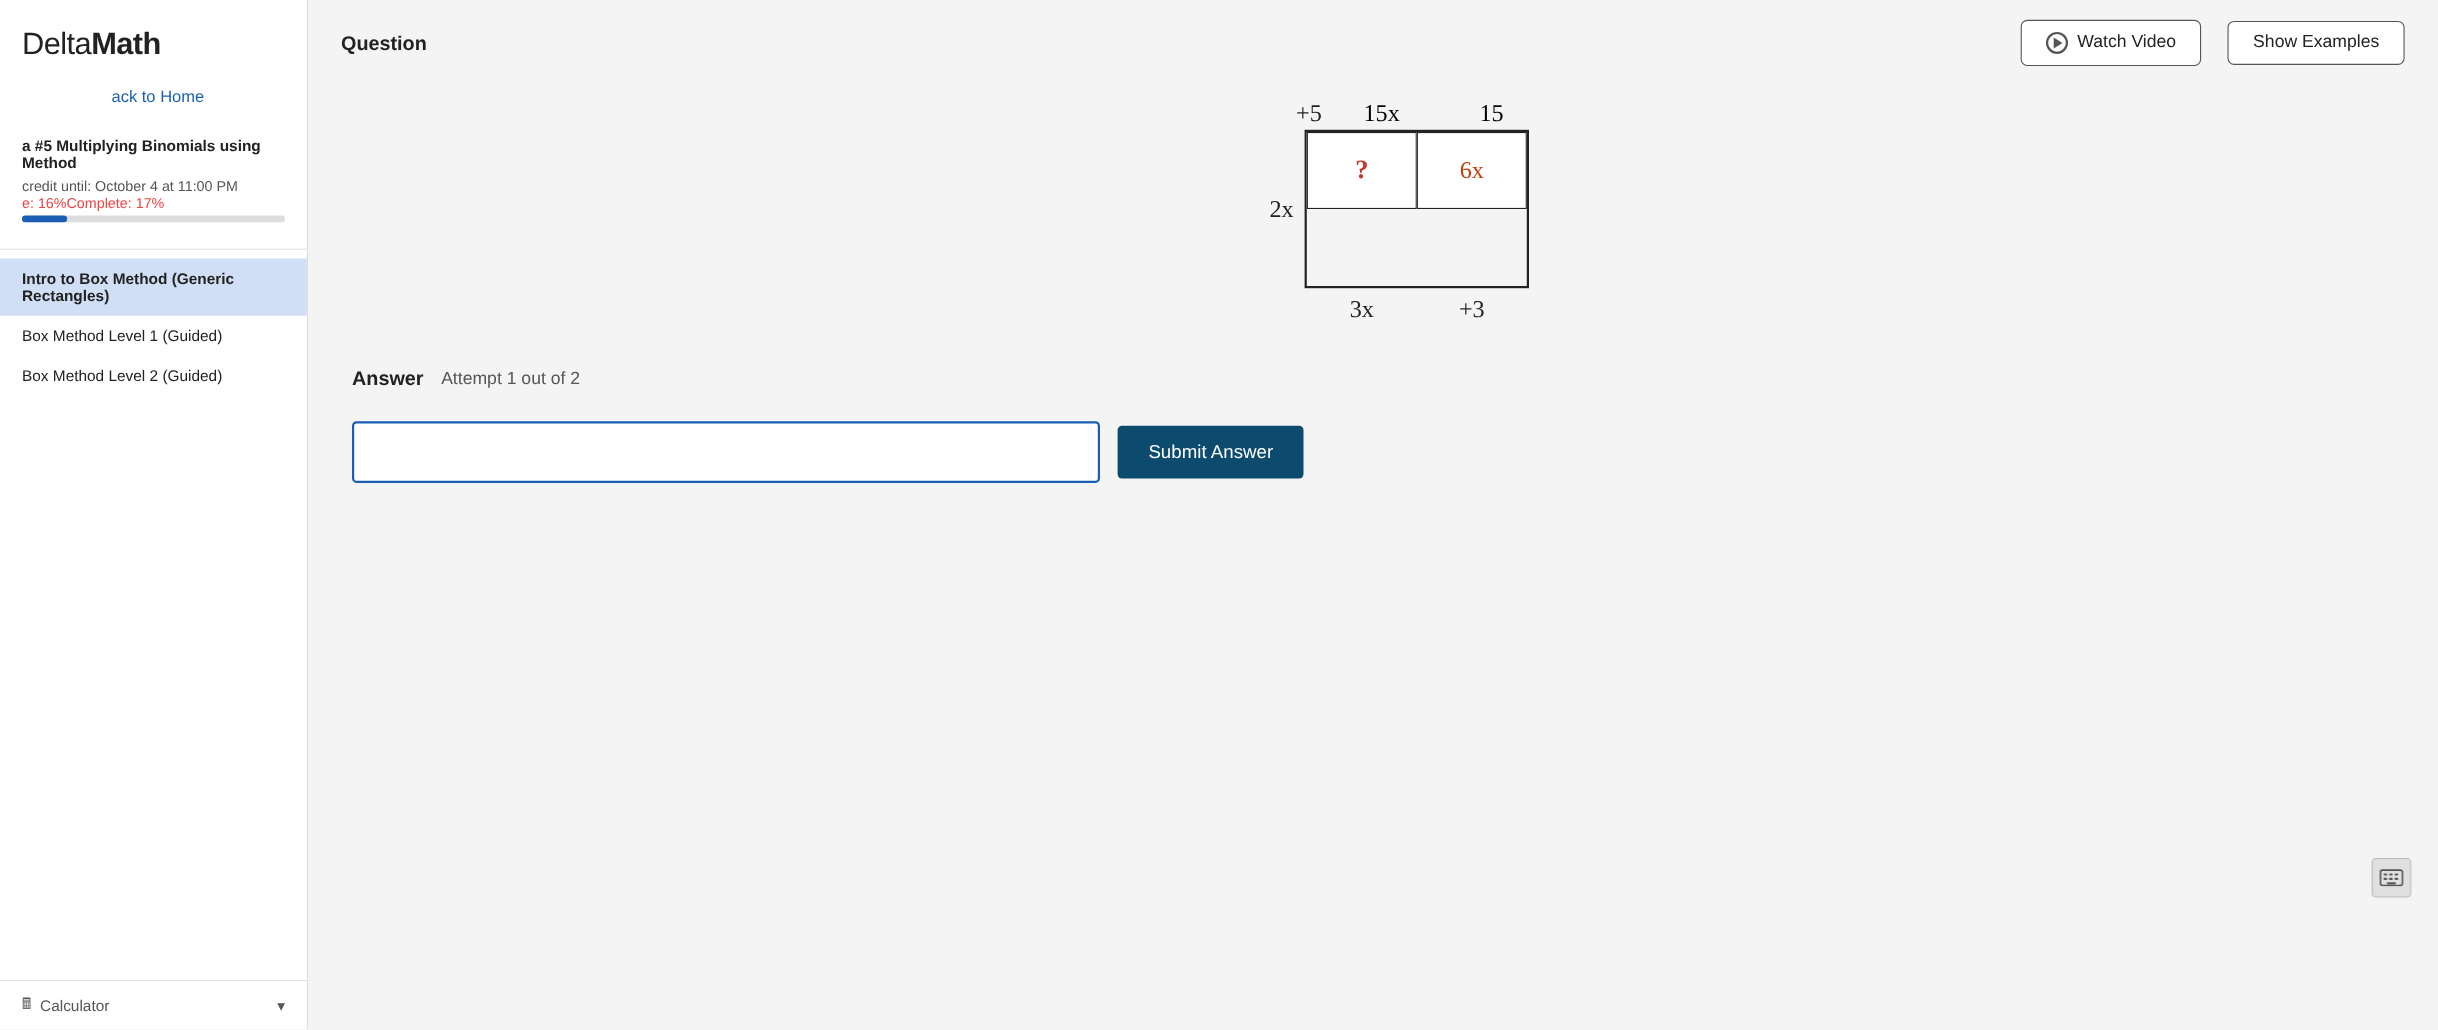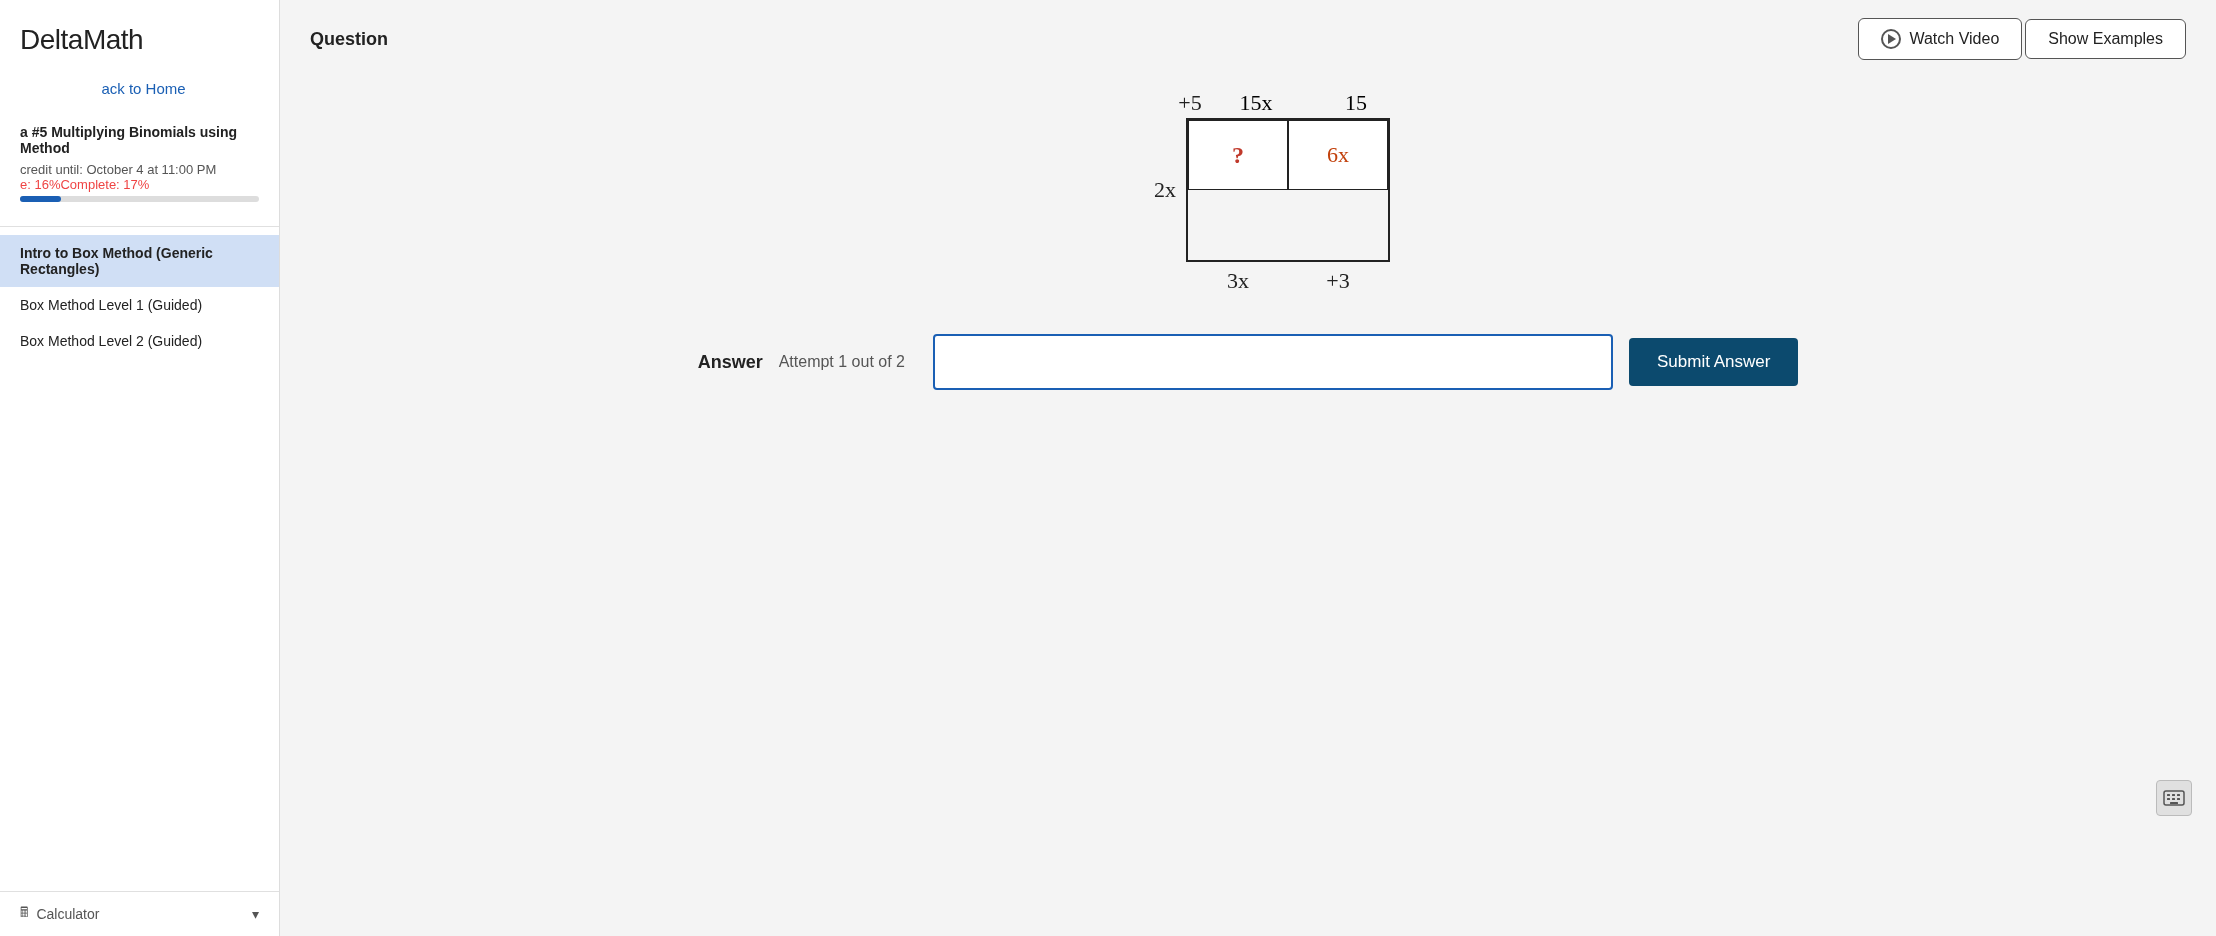--- a/index.html
+++ b/index.html
@@ -28,21 +28,21 @@
       padding: 24px 20px 16px 20px;
     }
 
     .logo {
       font-size: 28px;
       font-weight: 400;
       color: #222;
       letter-spacing: -0.5px;
     }
     .logo strong {
-      font-weight: 400;
+      font-weight: 700;
     }
 
     .back-link {
       padding: 8px 20px 16px 28px;
       text-align: center;
     }
     .back-link a {
       color: #1a5fb4;
       text-decoration: none;
       font-size: 15px;
@@ -129,21 +129,21 @@
     }
 
     .question-label {
       font-size: 18px;
       font-weight: 700;
       color: #222;
     }
 
     .topbar-actions {
       display: flex;
-      gap: 3px;
+      gap: 24px;
       align-items: center;
     }
 
     .btn-outline {
       border: 1.5px solid #555;
       background: #fff;
       border-radius: 6px;
       padding: 10px 22px;
       font-size: 16px;
       cursor: pointer;
@@ -240,23 +240,22 @@
       text-align: center;
       font-size: 22px;
       font-family: "Georgia", serif;
       color: #222;
       padding-top: 6px;
     }
 
     
     .answer-section {
       display: flex;
-      flex-direction: row;
+      flex-direction: column;
       gap: 28px;
-      justify-content: center;
     }
 
     .answer-header {
       display: flex;
       align-items: center;
       gap: 16px;
       font-size: 16px;
       color: #555;
     }
 

